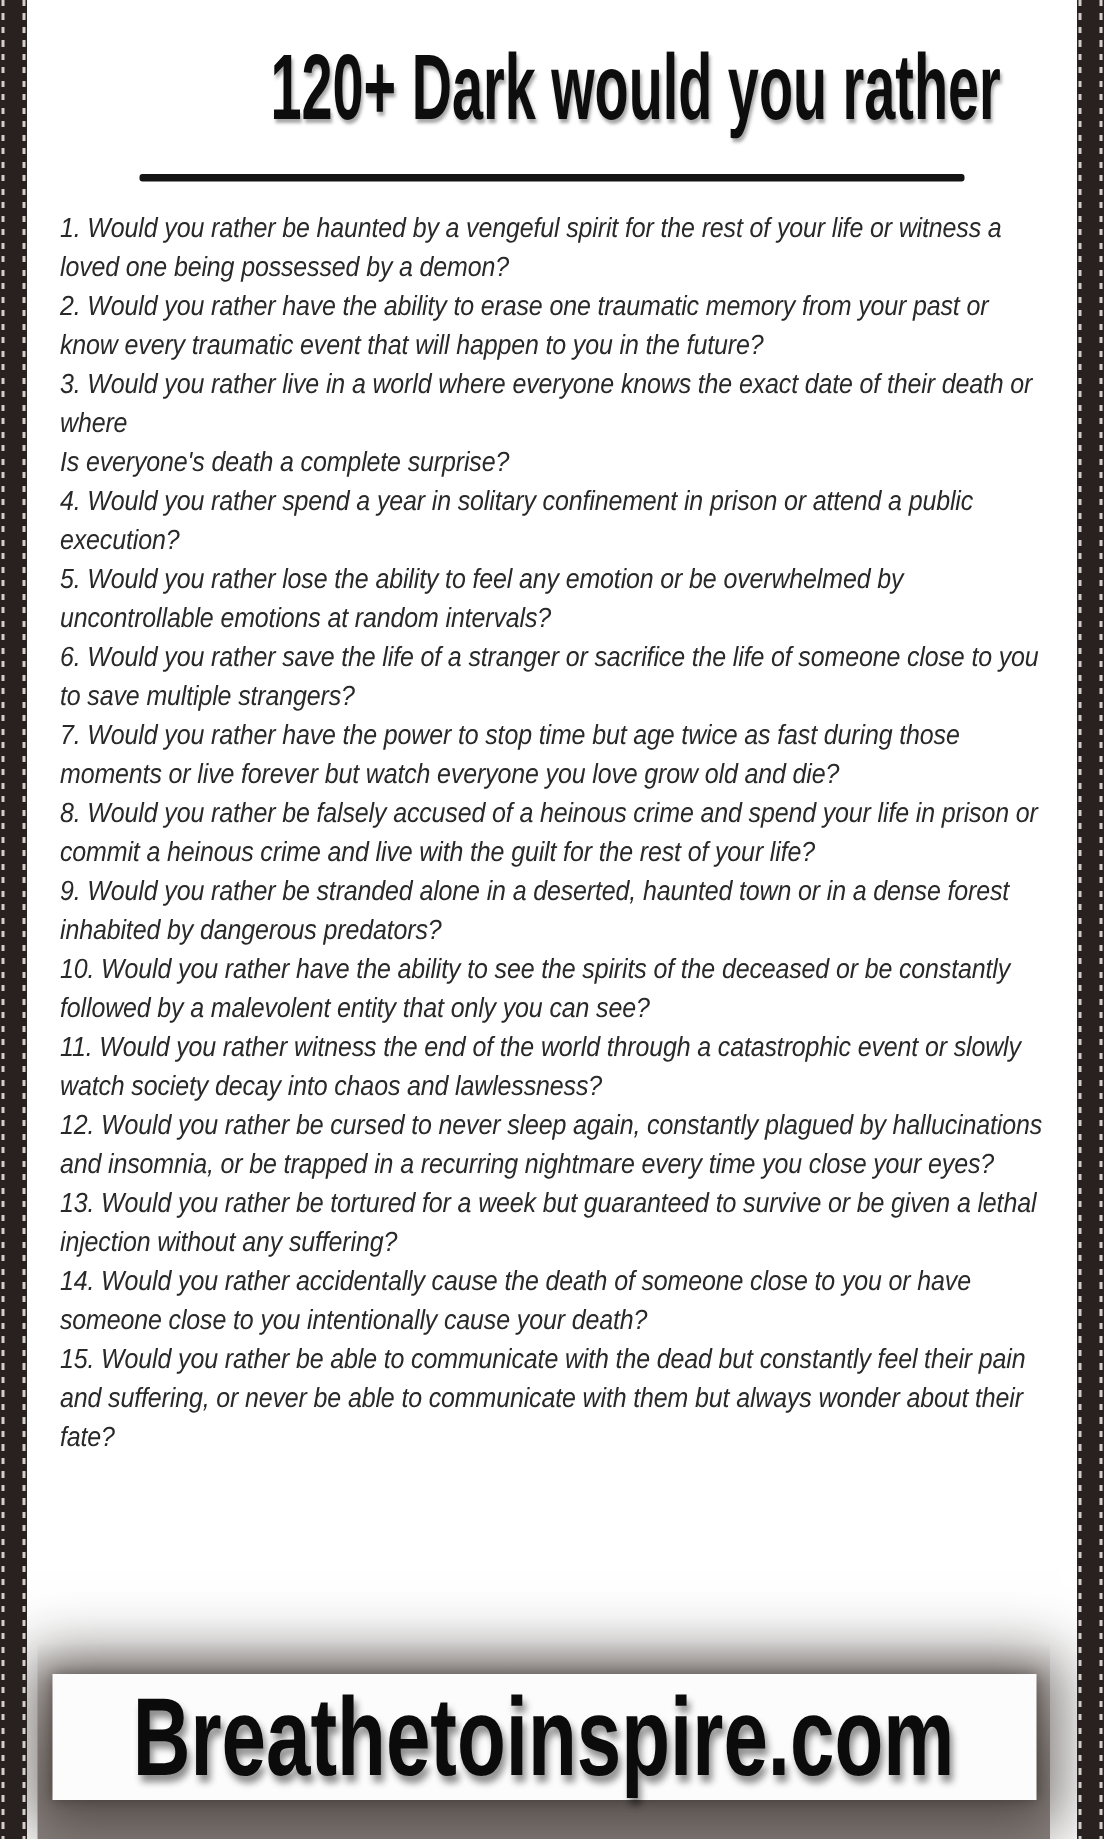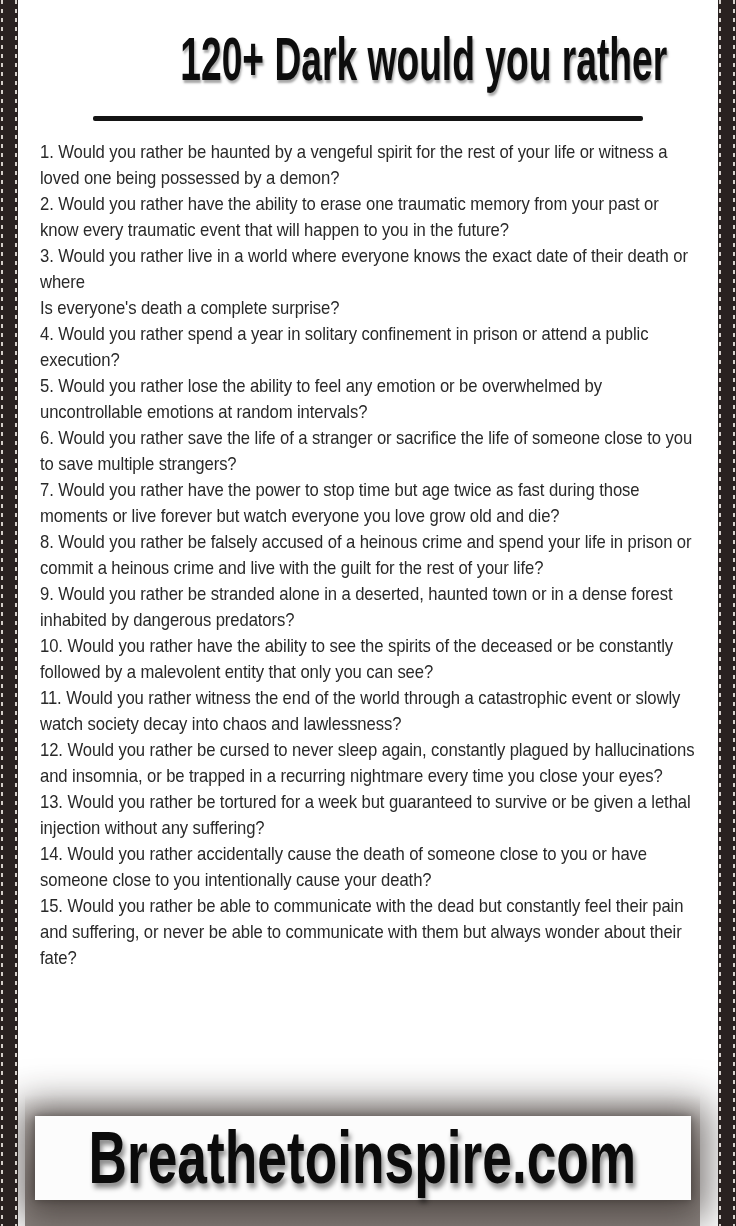--- a/index.html
+++ b/index.html
@@ -63,20 +63,21 @@
   }
   .divider {
     width: 550px;
     height: 5px;
     margin: 8px auto 0 auto;
     background: var(--divider, #141414);
     border-radius: 2px;
   }
   .questions {
     padding: 18px 0 0 22px;
+    font-style: italic;
   }
   .q {
     margin: 0;
     width: 730px;
     transform: scaleX(0.9);
     transform-origin: left top;
     font-size: 18.5px;
     line-height: 26px;
     letter-spacing: -0.1px;
     color: var(--body_text, #292929);

